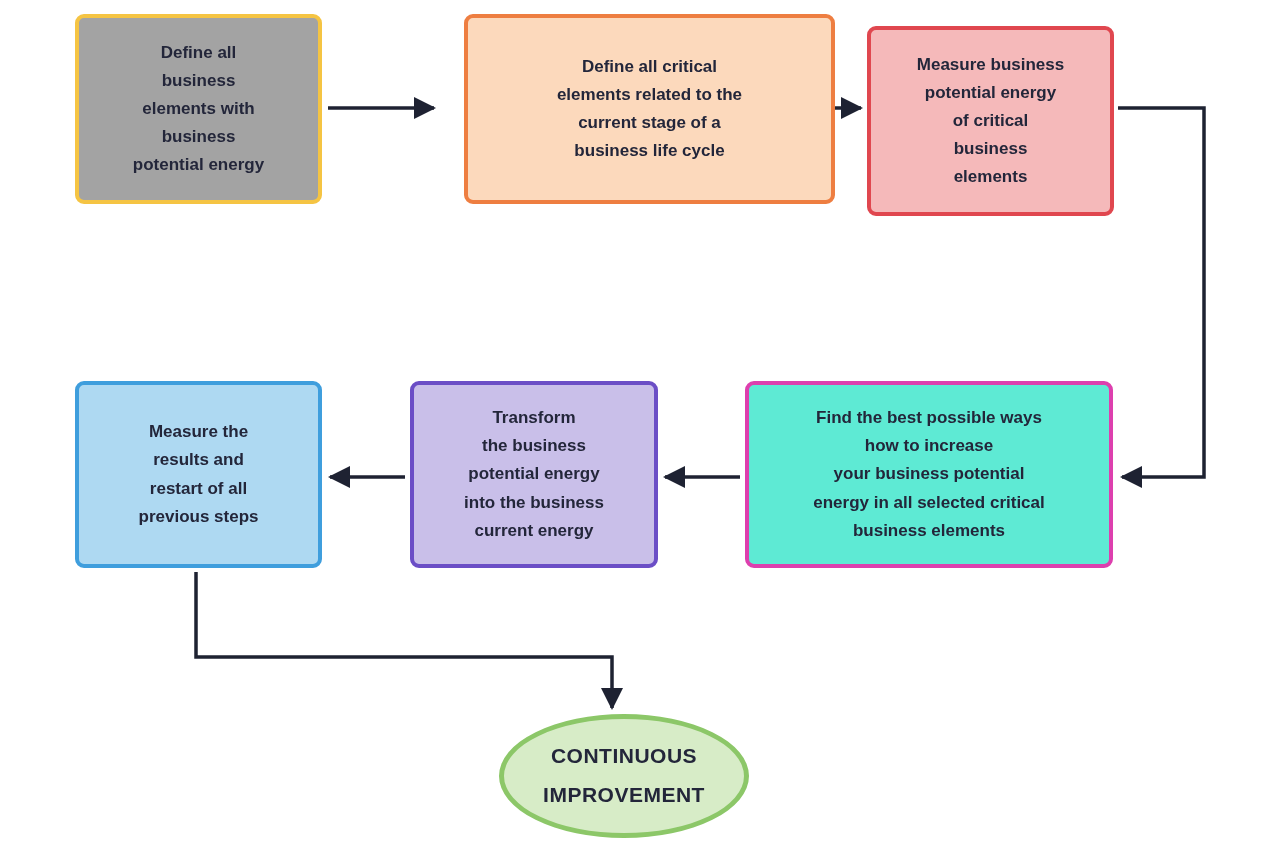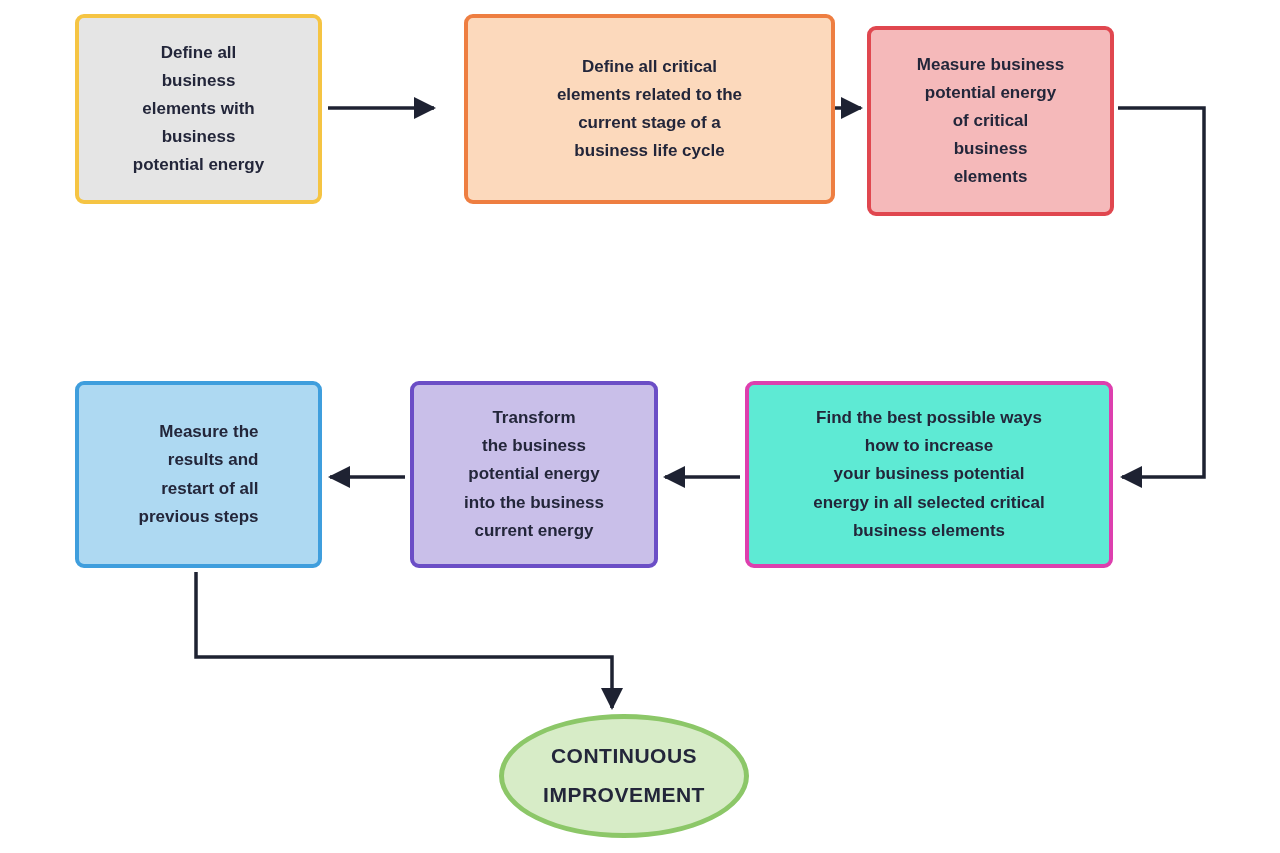--- a/index.html
+++ b/index.html
@@ -37,21 +37,21 @@
     color: var(--text);
     font-weight: bold;
     font-size: 17px;
     line-height: 1.65;
     white-space: pre-line;
     padding: 8px 10px;
   }
   .node-1 { left: 75px;  top: 14px;  width: 247px; height: 190px; }
   .node-2 { left: 464px; top: 14px;  width: 371px; height: 190px; }
   .node-3 { left: 867px; top: 14px;  width: 247px; height: 190px; margin-top: 12px; }
-  .node-4 { left: 75px;  top: 381px; width: 247px; height: 187px; text-align: right; }
+  .node-4 { left: 75px;  top: 381px; width: 247px; height: 187px; }
   .node-5 { left: 410px; top: 381px; width: 248px; height: 187px; }
   .node-6 { left: 745px; top: 381px; width: 368px; height: 187px; }
   .terminal {
     position: absolute;
     left: 499px; top: 714px;
     width: 250px; height: 124px;
     border: 5px solid #000;
     border-radius: 50%;
     display: flex;
     align-items: center;
@@ -77,21 +77,21 @@
       </marker>
     </defs>
     <line class="connector" x1="328" y1="108" x2="434" y2="108" marker-end="url(#arrowhead)"></line>
     <line class="connector" x1="757" y1="108" x2="861" y2="108" marker-end="url(#arrowhead)"></line>
     <path class="connector" d="M1118 108 H1204 V477 H1122" marker-end="url(#arrowhead)"></path>
     <line class="connector" x1="740" y1="477" x2="665" y2="477" marker-end="url(#arrowhead)"></line>
     <line class="connector" x1="405" y1="477" x2="330" y2="477" marker-end="url(#arrowhead)"></line>
     <path class="connector" d="M196 572 V657 H612 V708" marker-end="url(#arrowhead)"></path>
   </svg>
 
-  <div class="node node-1" style="background-color: #e5e5e5; border-color: rgb(245, 196, 67);">Define all
+  <div class="node node-1" style="background-color: #a3a3a3; border-color: rgb(245, 196, 67);">Define all
 business
 elements with
 business
 potential energy</div>
 
   <div class="node node-2" style="background-color: rgb(252, 217, 188); border-color: rgb(238, 126, 65);">Define all critical
 elements related to the
 current stage of a
 business life cycle</div>
 

